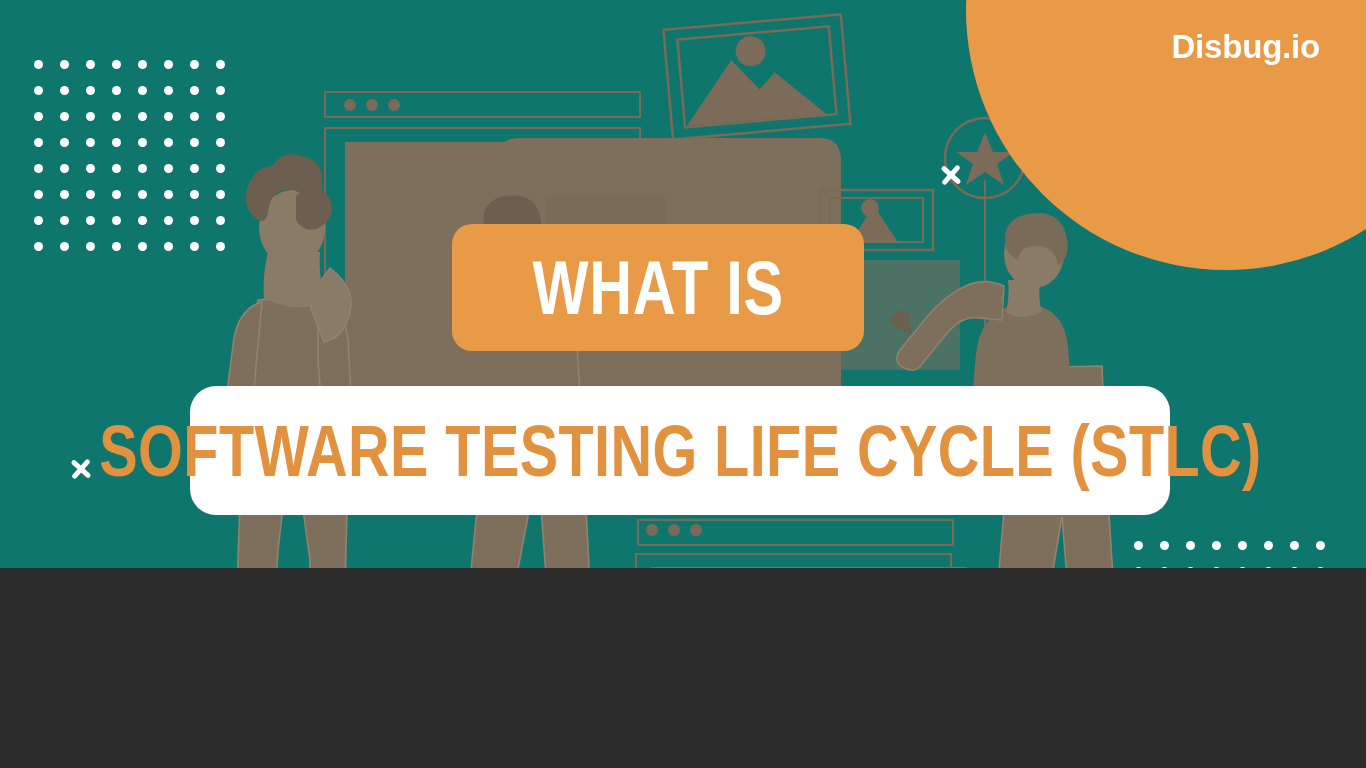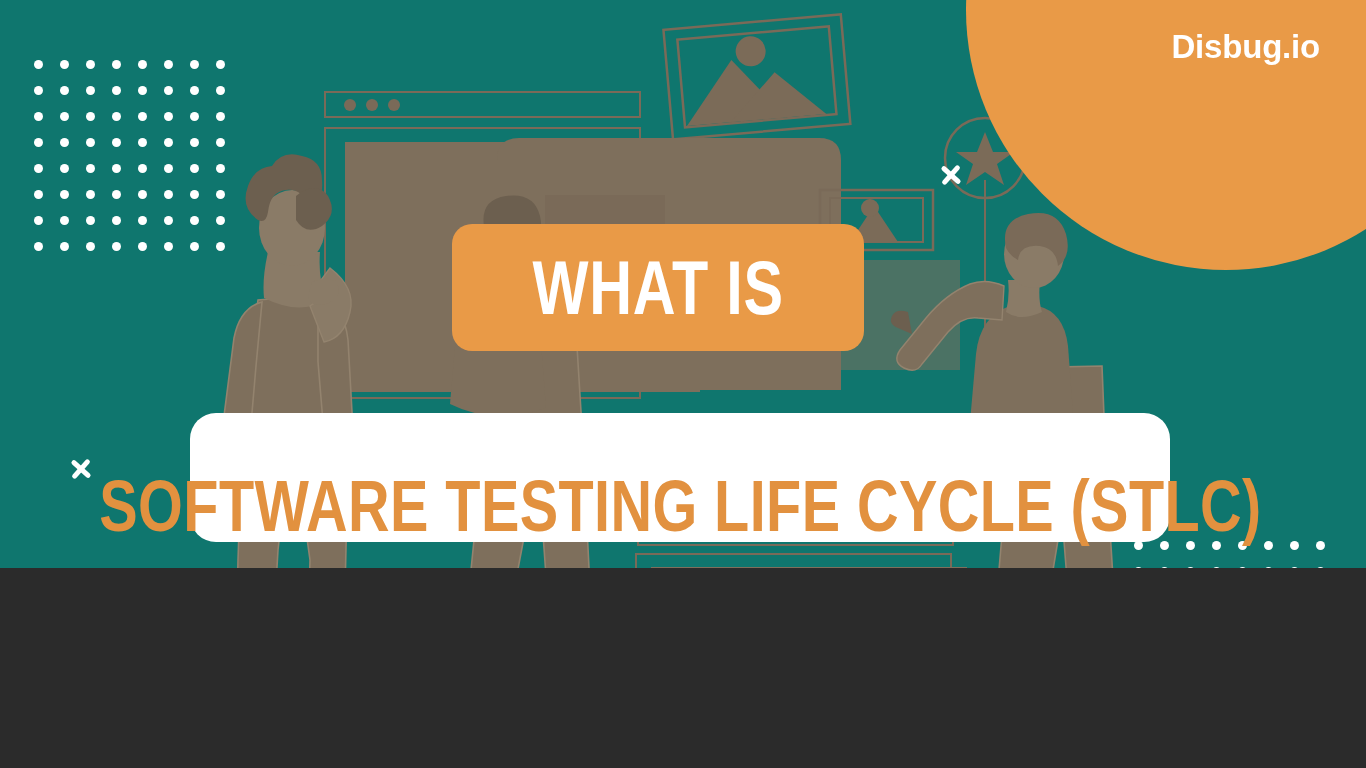--- a/index.html
+++ b/index.html
@@ -103,27 +103,27 @@
     font-size: 76px;
     font-weight: bold;
     letter-spacing: 1px;
     line-height: 1;
     transform: scaleX(0.78);
     white-space: nowrap;
   }
   #title-box {
     position: absolute;
     left: 190px;
-    top: 413px;
+    top: 386px;
     width: 980px;
     height: 129px;
     background: #ffffff;
     border-radius: 26px;
     display: flex;
-    align-items: flex-end;
+    align-items: center;
     justify-content: center;
   }
   #title-text {
     color: #E2913F;
     font-size: 72px;
     font-weight: bold;
     letter-spacing: 0.5px;
     line-height: 1;
     transform: scaleX(0.80);
     white-space: nowrap;

